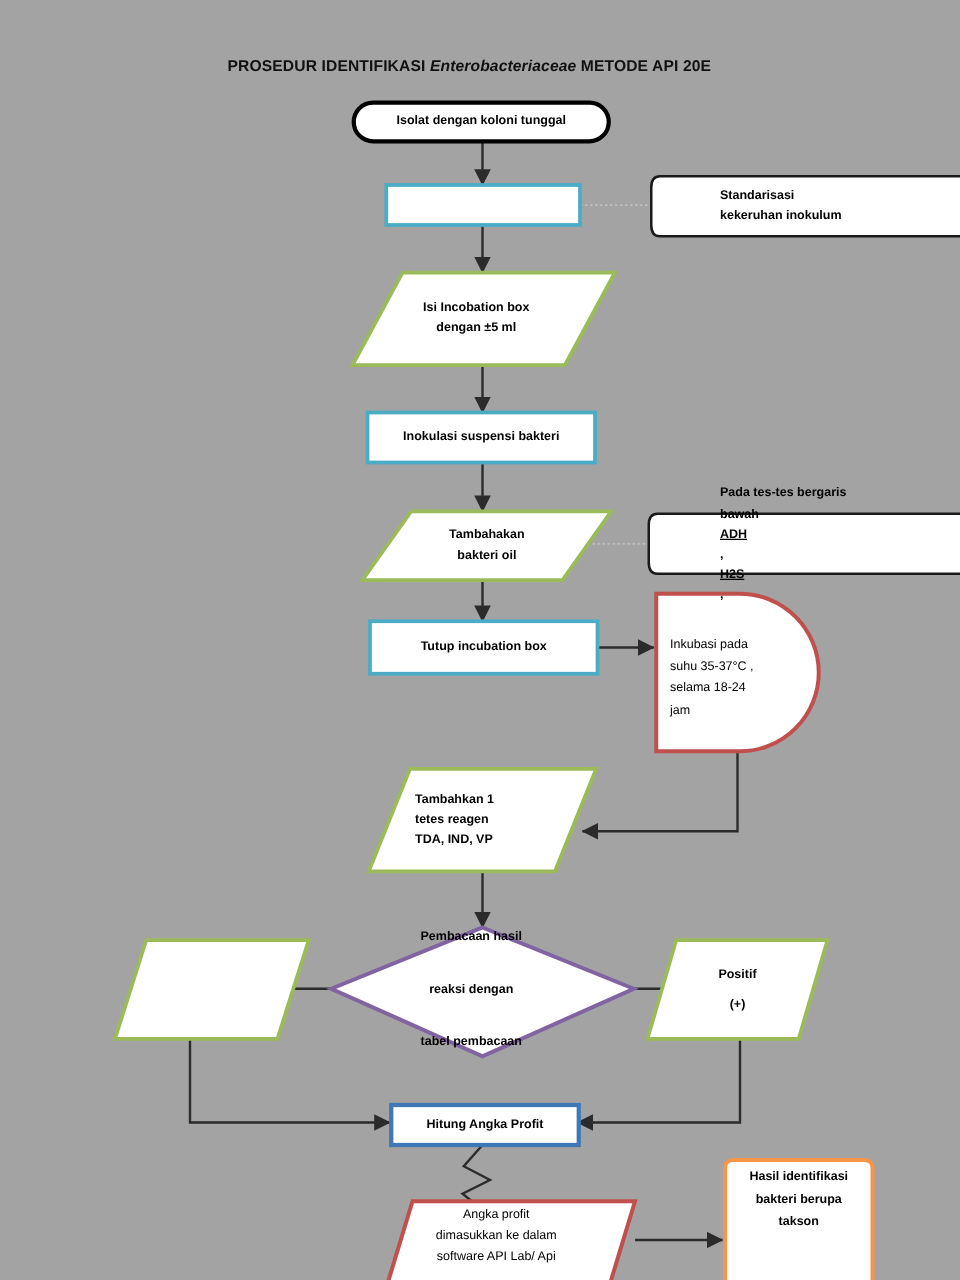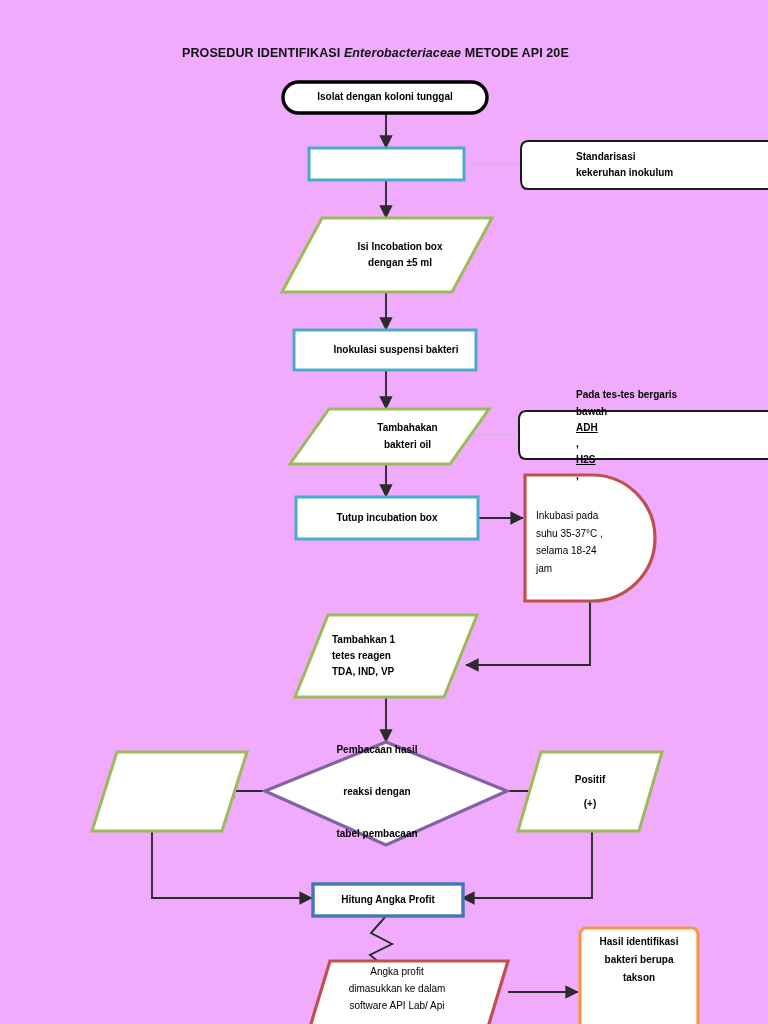--- a/index.html
+++ b/index.html
@@ -8,21 +8,21 @@
     background: #ffffff;
   }
   body {
     font-family: "Liberation Sans", sans-serif;
   }
   #page {
     position: relative;
     width: 768px;
     height: 1024px;
     overflow: hidden;
-    background: #f0abfc;
+    background: #a3a3a3;
   }
   #svg-layer {
     position: absolute;
     left: 0;
     top: 0;
     width: 768px;
     height: 1024px;
   }
   .node-text {
     position: absolute;
@@ -125,30 +125,30 @@
   <div class="node-text center" style="left:283px; top:82px; width:204px; height:31px;">
     <span>Isolat dengan koloni tunggal</span>
   </div>
 
 
   <div class="node-text left" style="left:576px; top:140px; width:190px; height:50px;">
     <span>Standarisasi</span>
     <span>kekeruhan inokulum</span>
   </div>
 
-  <div class="node-text center" style="left:295px; top:218px; width:210px; height:74px;">
+  <div class="node-text center" style="left:276px; top:218px; width:210px; height:74px;">
     <span>Isi Incobation box</span>
     <span>dengan ±5 ml</span>
   </div>
 
-  <div class="node-text center" style="left:294px; top:330px; width:182px; height:40px;padding-left:11px;">
+  <div class="node-text center" style="left:294px; top:330px; width:182px; height:40px;">
     <span>Inokulasi suspensi bakteri</span>
   </div>
 
-  <div class="node-text center" style="left:308px; top:409px; width:199px; height:55px;">
+  <div class="node-text center" style="left:290px; top:409px; width:199px; height:55px;">
     <span>Tambahakan</span>
     <span>bakteri oil</span>
   </div>
 
   <div class="node-text left" style="left:576px; top:411px; width:192px; height:50px;">
     <span>Pada tes-tes bergaris</span>
     <span><span>bawah </span><span class="u">ADH</span><span>, </span><span class="u">H2S</span><span>,</span></span>
   </div>
 
   <div class="node-text center" style="left:296px; top:497px; width:182px; height:42px;">

